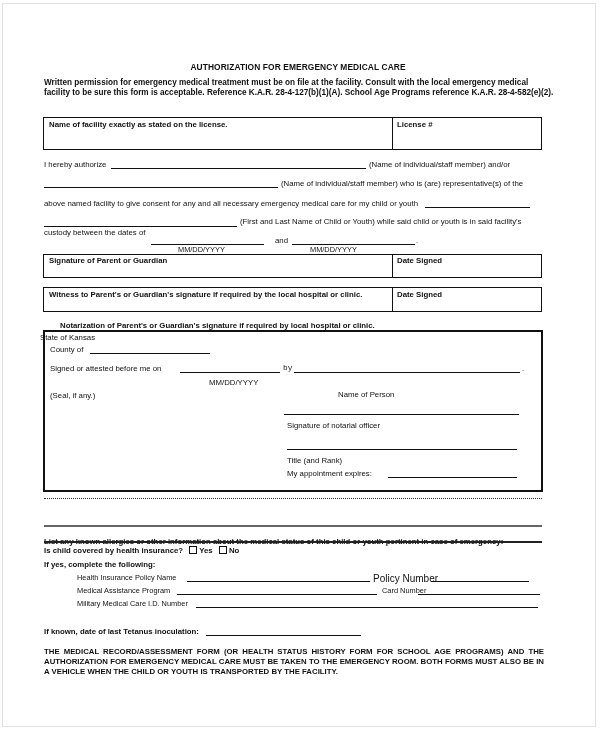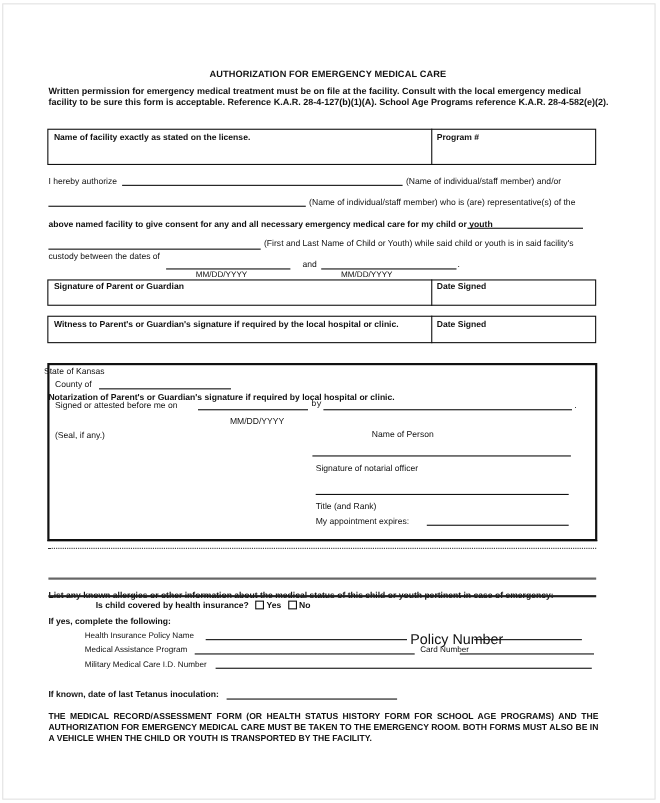--- a/index.html
+++ b/index.html
@@ -11,21 +11,21 @@
     position: relative;
   }
   .page {
     position: absolute; left: 2px; top: 3px; width: 594px; height: 724px;
     border: 1px solid #e2e2e2; box-sizing: border-box; background: #fff;
   }
   .abs { position: absolute; white-space: nowrap; }
   .title { left: 0; width: 596px; text-align: center; top: 62px; font-size: 8.4px; font-weight: bold; letter-spacing: 0.1px; }
   .intro { left: 44px; top: 78px; width: 510px; font-size: 8.2px; font-weight: bold; line-height: 10.4px; white-space: normal; }
   .lbl { font-size: 7.8px; }
-  .b { font-weight: bold; margin-left: 43px; }
+  .b { font-weight: bold; }
   .line { position: absolute; border-bottom: 1px solid #111; height: 0; }
   .box { position: absolute; border: 1.5px solid #111; box-sizing: border-box; }
   .vsep { position: absolute; border-left: 1.5px solid #111; }
   .boxlbl { position: absolute; font-size: 7.8px; font-weight: bold; white-space: nowrap; text-align: right; }
   .notary { position: absolute; left: 43px; top: 330px; width: 500px; height: 162px; border: 2px solid #111; box-sizing: border-box; }
   .notary-bottom { position: absolute; left: 43px; top: 491px; width: 500px; border-bottom: 1px solid #111; }
   .dotted { position: absolute; left: 44px; top: 498px; width: 498px; border-bottom: 1.4px dotted #333; }
   .thick { position: absolute; border-bottom: 2px solid #666; }
   .chk { display: inline-block; width: 6px; height: 6px; border: 1.4px solid #111; vertical-align: -1px; margin: 0 2px 0 4px; }
   .caps { left: 44px; top: 647px; width: 500px; font-size: 7.8px; font-weight: bold; line-height: 10.2px; white-space: normal; text-align: justify; }
@@ -35,31 +35,31 @@
 
 <div class="page"></div>
 
 <div class="abs title">AUTHORIZATION FOR EMERGENCY MEDICAL CARE</div>
 <div class="abs intro">Written permission for emergency medical treatment must be on file at the facility.  Consult with the local emergency medical facility to be sure this form is acceptable.  Reference K.A.R. 28-4-127(b)(1)(A). School Age Programs reference K.A.R. 28-4-582(e)(2).</div>
 
 <div class="box" style="left:43px; top:117px; width:499px; height:33px;"></div>
 <div class="vsep" style="left:392px; top:117px; height:33px;"></div>
 <div class="boxlbl" style="left:49px; top:120px;">Name of facility exactly as stated on the license.</div>
 <div class="abs" style="left:47px; top:130px; width:342px; height:18px;"></div>
-<div class="boxlbl" style="left:397px; top:120px;">Program  #</div>
+<div class="boxlbl" style="left:397px; top:120px;">License  #</div>
 <div class="abs" style="left:396px; top:130px; width:142px; height:18px;"></div>
 
 <div class="abs lbl" style="left:44px; top:160px;">I hereby authorize</div>
 <div class="line" style="left:111px; top:168px; width:255px;"></div>
 <div class="abs lbl" style="left:369px; top:160px;">(Name of individual/staff member) and/or</div>
 
 <div class="line" style="left:44px; top:187px; width:234px;"></div>
 <div class="abs lbl" style="left:281px; top:179px;">(Name of individual/staff member) who is (are) representative(s) of the</div>
 
-<div class="abs lbl" style="left:44px; top:199px;font-weight:bold;">above named facility to give consent for any and all necessary emergency medical care for my child or youth</div>
+<div class="abs lbl" style="left:44px; top:199px;">above named facility to give consent for any and all necessary emergency medical care for my child or youth</div>
 <div class="line" style="left:425px; top:207px; width:105px;"></div>
 
 <div class="line" style="left:44px; top:226px; width:193px;"></div>
 <div class="abs lbl" style="left:240px; top:217px;">(First and Last Name of Child or Youth) while said child or youth is in said facility's</div>
 
 <div class="abs lbl" style="left:44px; top:228px;">custody between the dates of</div>
 <div class="line" style="left:151px; top:244px; width:113px;"></div>
 <div class="abs lbl" style="left:275px; top:236px;">and</div>
 <div class="line" style="left:292px; top:244px; width:123px;"></div>
 <div class="abs lbl" style="left:416px; top:236px;">.</div>
@@ -73,21 +73,21 @@
 <div class="boxlbl" style="left:397px; top:256px;">Date Signed</div>
 <div class="abs" style="left:396px; top:265px; width:142px; height:11px;"></div>
 
 <div class="box" style="left:43px; top:287px; width:499px; height:25px;"></div>
 <div class="vsep" style="left:392px; top:287px; height:25px;"></div>
 <div class="boxlbl" style="left:49px; top:290px;">Witness to Parent's or Guardian's signature if required by the local hospital or clinic.</div>
 <div class="abs" style="left:47px; top:299px; width:342px; height:11px;"></div>
 <div class="boxlbl" style="left:397px; top:290px;">Date Signed</div>
 <div class="abs" style="left:396px; top:299px; width:142px; height:11px;"></div>
 
-<div class="boxlbl" style="left:44px; top:321px;margin-top:36px;">Notarization of Parent's or Guardian's signature if required by local hospital or clinic.</div>
+<div class="boxlbl" style="left:60px; top:321px;">Notarization of Parent's or Guardian's signature if required by local hospital or clinic.</div>
 <div class="notary"></div>
 <div class="notary-bottom"></div>
 
 <div class="abs lbl" style="left:40px; top:333px; ">State of Kansas</div>
 <div class="abs lbl" style="left:50px; top:345px;">County of</div>
 <div class="line" style="left:90px; top:353px; width:120px;"></div>
 
 <div class="abs lbl" style="left:50px; top:364px;">Signed or attested before me on</div>
 <div class="line" style="left:180px; top:372px; width:100px;"></div>
 <div class="abs lbl" style="left:283px; top:364px;font-family:Liberation Mono, monospace;">by</div>
@@ -113,21 +113,21 @@
 
 <div class="abs b" style="left:44px; top:546px; font-size:7.8px;">
   <span>Is child covered by health insurance?</span>
   <span class="chk"></span><span>Yes</span>
   <span class="chk"></span><span>No</span>
 </div>
 <div class="boxlbl" style="left:44px; top:560px;">If yes, complete the following:</div>
 
 <div class="abs" style="left:77px; top:573px; font-size:7.4px;">Health Insurance Policy Name</div>
 <div class="line" style="left:187px; top:581px; width:183px;"></div>
-<div class="abs" style="left:373px; top:573px; font-size:13px;">Policy Number</div>
+<div class="abs" style="left:373px; top:573px; font-size:10px;">Policy Number</div>
 <div class="line" style="left:431px; top:581px; width:98px;"></div>
 
 <div class="abs" style="left:77px; top:586px; font-size:7.4px;">Medical Assistance Program</div>
 <div class="line" style="left:177px; top:594px; width:200px;"></div>
 <div class="abs" style="left:382px; top:586px; font-size:7.4px;">Card Number</div>
 <div class="line" style="left:418px; top:594px; width:122px;"></div>
 
 <div class="abs" style="left:77px; top:599px; font-size:7.4px;">Military Medical Care I.D. Number</div>
 <div class="line" style="left:196px; top:607px; width:342px;"></div>
 

